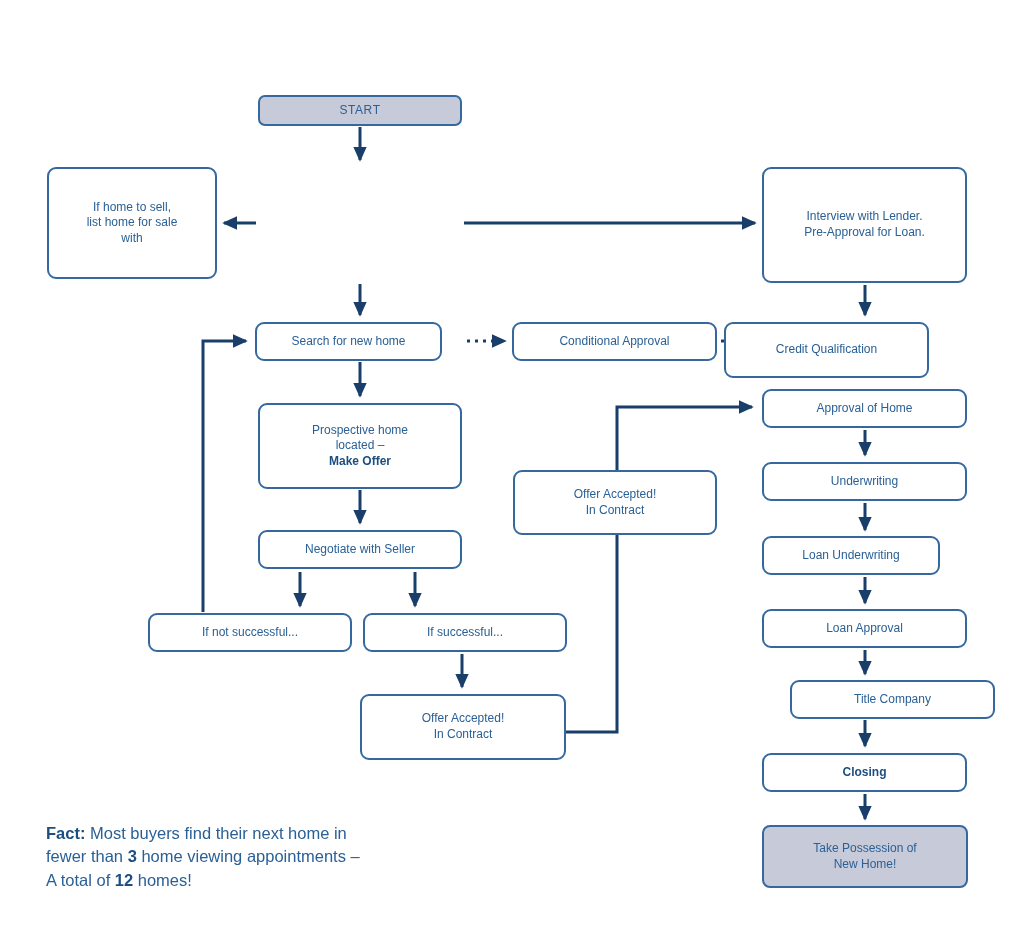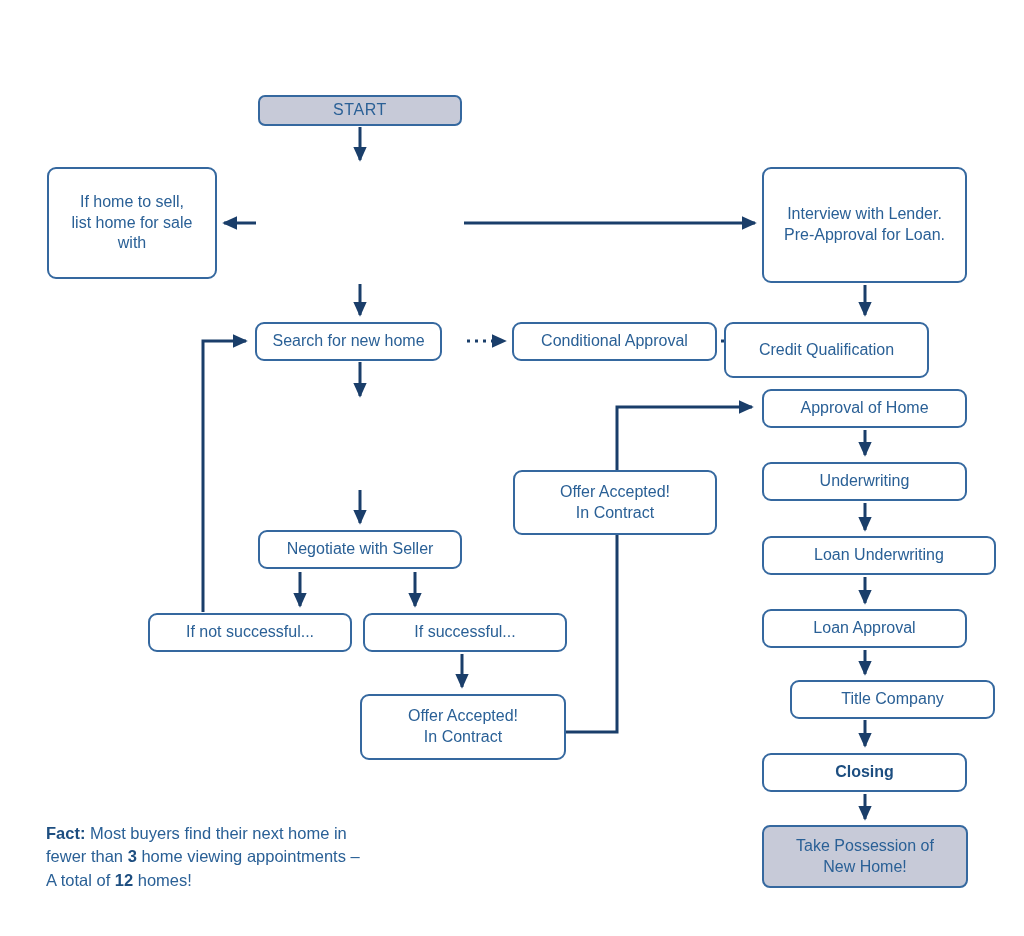--- a/index.html
+++ b/index.html
@@ -10,21 +10,21 @@
   .page-title {
     position:absolute; top:34px; left:0; width:100%;
     text-align:center; font-size:21px; font-weight:bold; color:#1d4e80;
     letter-spacing:0.2px;
   }
   svg.arrows { position:absolute; left:0; top:0; z-index:1; }
   .node {
     position:absolute; box-sizing:border-box; z-index:2;
     border:2px solid #35689f; border-radius:9px; background:#ffffff;
     display:flex; flex-direction:column; align-items:center; justify-content:center;
-    text-align:center; color:#2a6096; font-size:16px; line-height:1.3;
+    text-align:center; color:#2a6096; font-size:12px; line-height:1.3;
     padding:2px 6px;
   }
   .node.gray { background:#c7cad8;border-radius:8px; }
   .b { font-weight:bold; color:#1d4e80; }
   .start-label { letter-spacing:0.6px; }
   .fact {
     position:absolute; left:46px; top:822px; width:370px; z-index:2;
     font-size:16.5px; color:#2a6096; line-height:1.42; text-align:left;
   }
   .line { display:block; }
@@ -101,20 +101,25 @@
   </div>
 
   <div class="node" style="left:512px; top:322px; width:205px; height:39px;">
     <span class="line">Conditional Approval</span>
   </div>
 
   <div class="node" style="left:724px; top:322px; width:205px; height:56px;">
     <span class="line">Credit Qualification</span>
   </div>
 
+  <div class="node" style="left:258px; top:403px; width:204px; height:86px;">
+    <span class="line">Prospective home</span>
+    <span class="line">located –</span>
+    <span class="line b">Make Offer</span>
+  </div>
 
   <div class="node" style="left:513px; top:470px; width:204px; height:65px;">
     <span class="line">Offer Accepted!</span>
     <span class="line">In Contract</span>
   </div>
 
   <div class="node" style="left:258px; top:530px; width:204px; height:39px;">
     <span class="line">Negotiate with Seller</span>
   </div>
 
@@ -132,21 +137,21 @@
   </div>
 
   <div class="node" style="left:762px; top:389px; width:205px; height:39px;">
     <span class="line">Approval of Home</span>
   </div>
 
   <div class="node" style="left:762px; top:462px; width:205px; height:39px;">
     <span class="line">Underwriting</span>
   </div>
 
-  <div class="node" style="left:762px; top:536px; width:234px; height:39px;justify-content:center;">
+  <div class="node" style="left:762px; top:536px; width:178px; height:39px;justify-content:center;">
     <span class="line">Loan Underwriting</span>
   </div>
 
   <div class="node" style="left:762px; top:609px; width:205px; height:39px;">
     <span class="line">Loan Approval</span>
   </div>
 
   <div class="node" style="left:790px; top:680px; width:205px; height:39px;">
     <span class="line">Title Company</span>
   </div>

